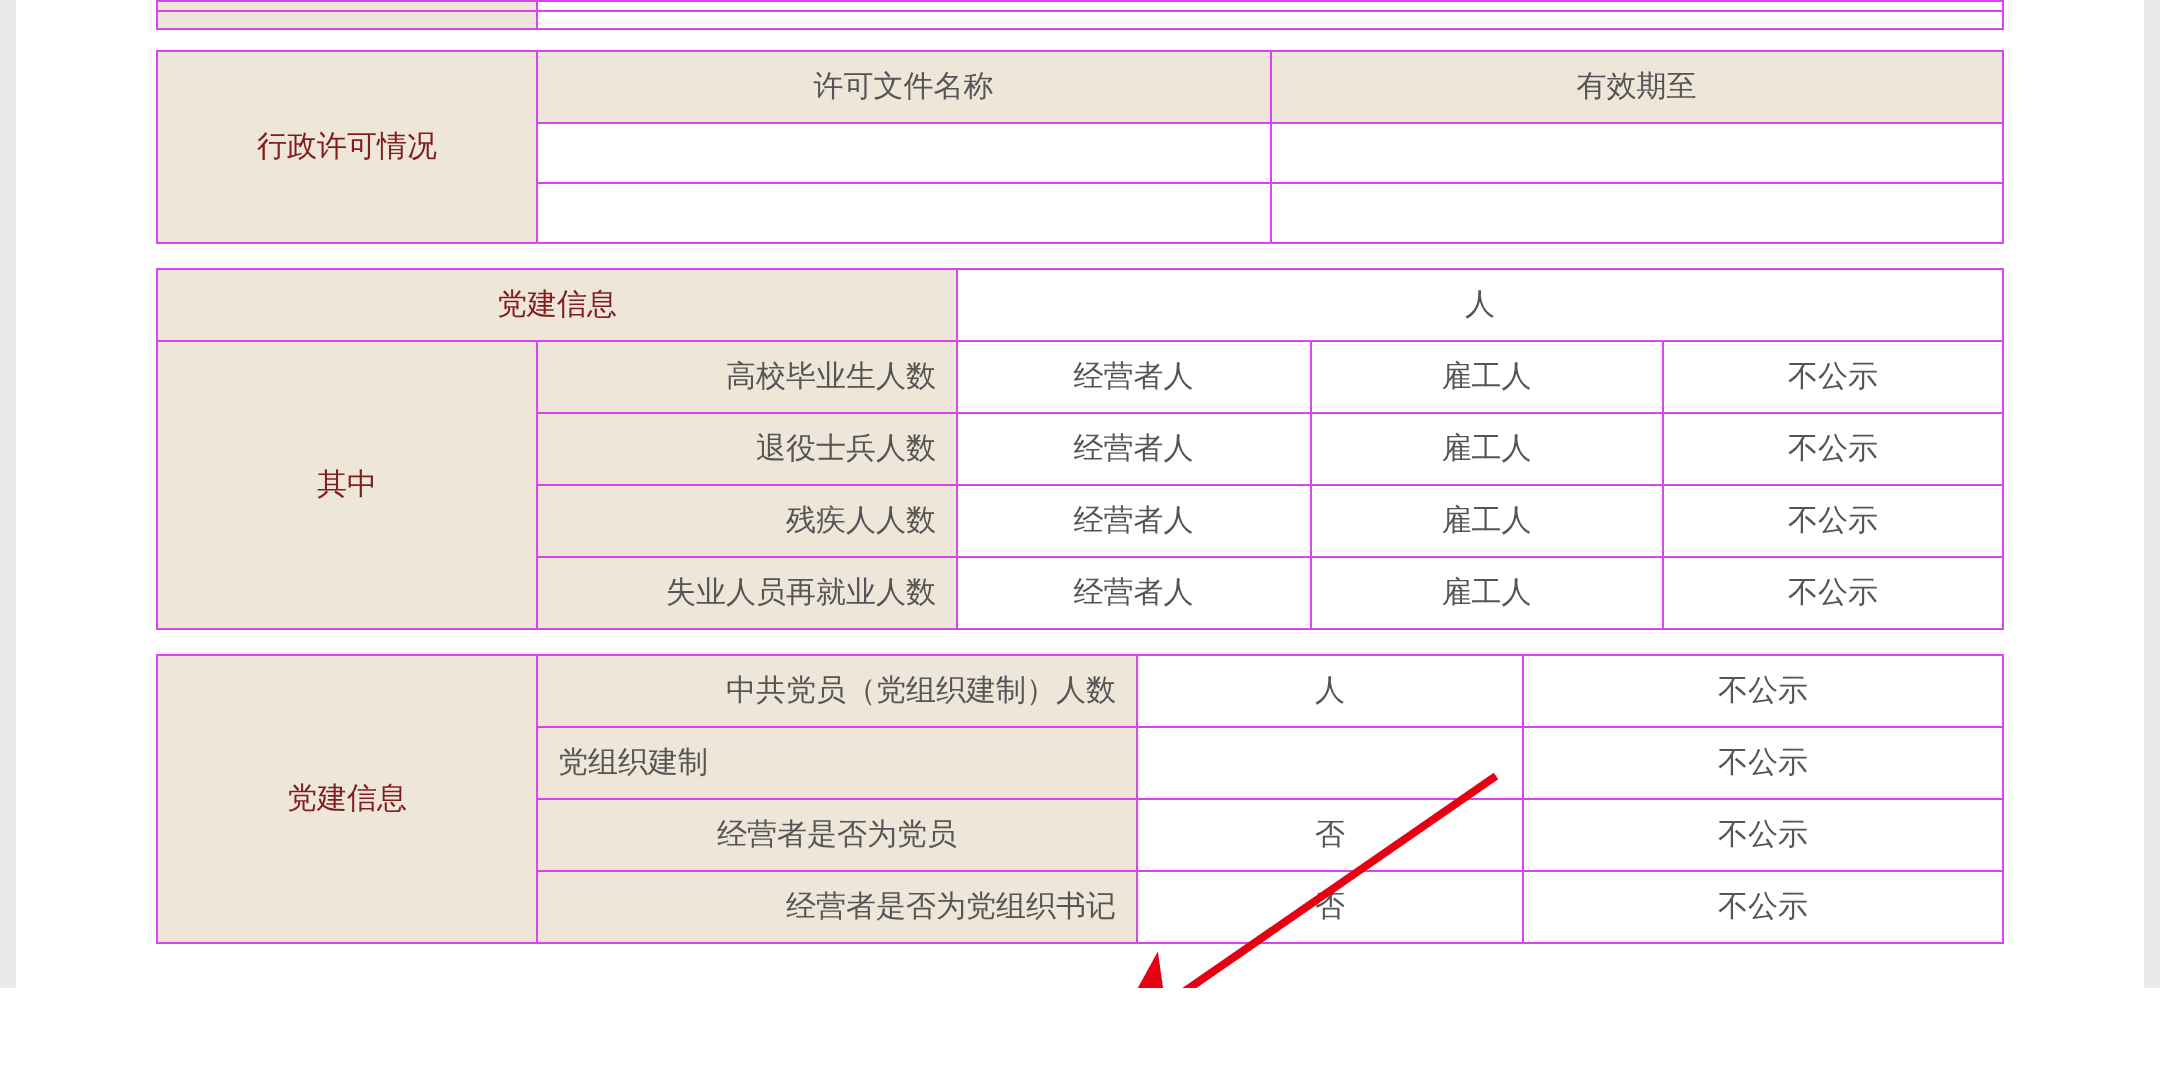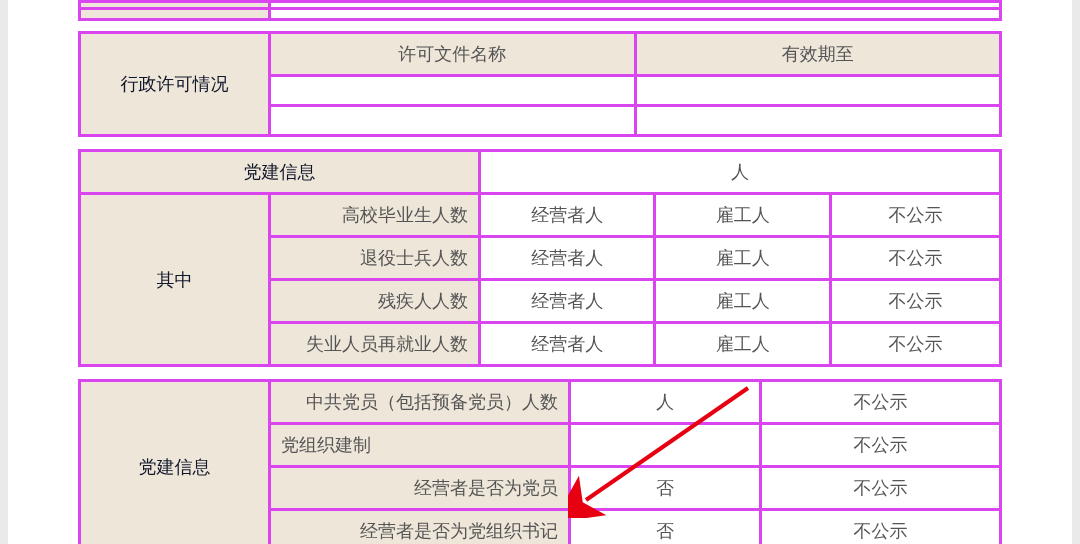--- a/index.html
+++ b/index.html
@@ -22,32 +22,32 @@
     }
     .section {
       margin-bottom: 12px;
     }
     table {
       border-collapse: collapse;
       width: 100%;
       table-layout: fixed;
     }
     td {
-      border: 3px solid #d946ef;
+      border: 1px solid #d946ef;
       padding: 8px 10px;
       text-align: center;
-      font-size: 18px;
+      font-size: 15px;
       color: #555;
       background: #fff;
       vertical-align: middle;
       height: 30px;
     }
     td.label {
       background: #efe6da;
-      color: #0f172a;
+      color: #7f1d1d;
       text-align: center;
     }
     td.label-inner {
       background: #efe6da;
       color: #555;
     }
     .arrow {
       position: absolute;
       pointer-events: none;
     }
@@ -146,31 +146,31 @@
       <table>
         <colgroup>
           <col style="width:190px">
           <col style="width:300px">
           <col>
           <col style="width:240px">
         </colgroup>
         <tbody>
             <tr>
           <td class="label" rowspan="4">党建信息</td>
-          <td class="label-inner" style="text-align:right;">中共党员（包括预备党员）人数</td>
+          <td class="label-inner" style="text-align:right;">中共党员（党组织建制）人数</td>
           <td>人</td>
           <td>不公示</td>
         </tr>
         <tr>
           <td class="label-inner" style="text-align:left;">党组织建制</td>
           <td></td>
           <td>不公示</td>
         </tr>
         <tr>
-          <td class="label-inner" style="text-align:right;">经营者是否为党员</td>
+          <td class="label-inner" style="text-align:center;">经营者是否为党员</td>
           <td>否</td>
           <td>不公示</td>
         </tr>
         <tr>
           <td class="label-inner" style="text-align:right;">经营者是否为党组织书记</td>
           <td>否</td>
           <td>不公示</td>
         </tr>
       </tbody>
         </table>

